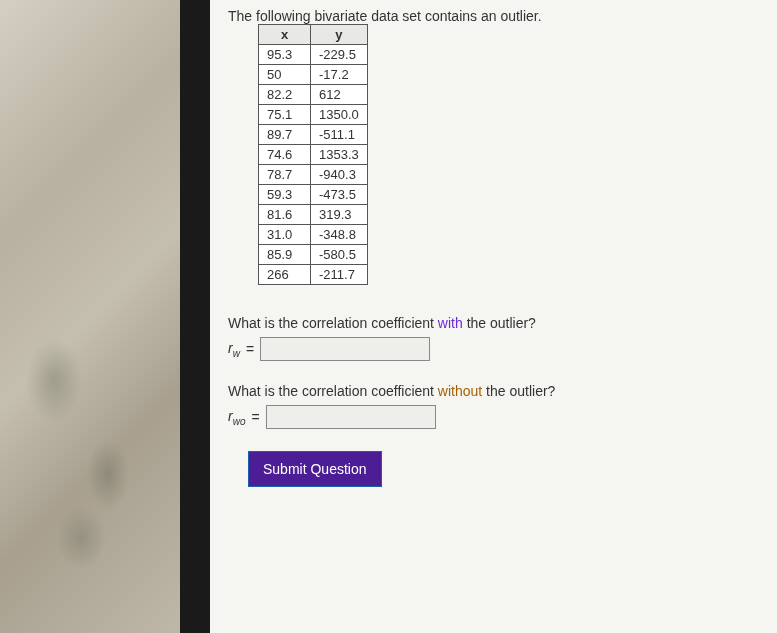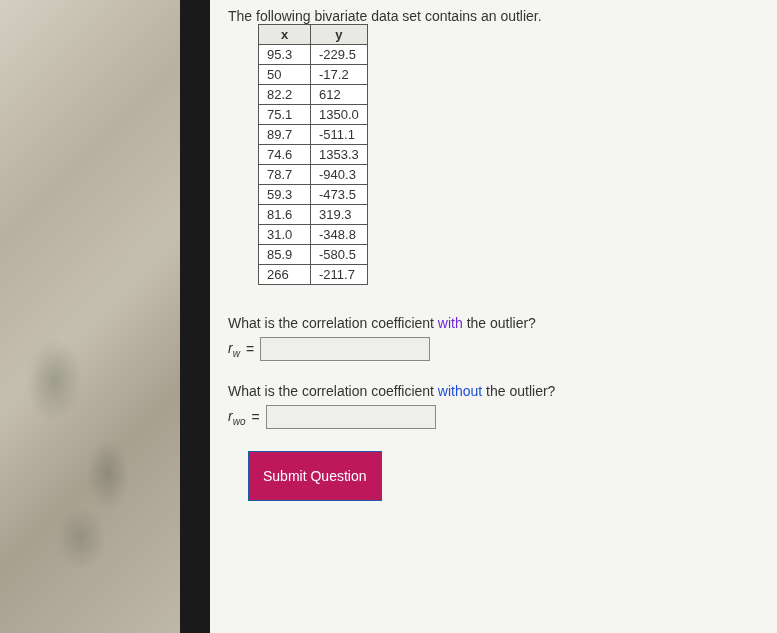--- a/index.html
+++ b/index.html
@@ -60,21 +60,21 @@
     th {
       text-align: center;
       font-weight: bold;
       background: #e8e8e5;
     }
     .question {
       margin-bottom: 6px;
       font-size: 14px;
     }
     .with { color: #6d28d9; }
-    .without { color: #1d4ed8; }
+    .without { color: #a16207; }
     .answer-row {
       display: flex;
       align-items: center;
       margin-bottom: 22px;
       gap: 6px;
     }
     .var-label {
       font-style: italic;
       font-size: 14px;
     }
@@ -88,24 +88,24 @@
     }
     input[type="text"] {
       border: 1px solid #888;
       background: #eeeeea;
       padding: 4px 6px;
       font-size: 13px;
       width: 170px;
       height: 24px;
     }
     .submit-btn {
-      background: #be185d;
+      background: #4c1d95;
       color: #fff;
       border: 1px solid #1a5fa8;
-      padding: 16px 14px;
+      padding: 9px 14px;
       font-size: 14px;
       cursor: pointer;
       margin-left: 20px;
     }
   </style>
 </head>
 <body>
 
 <div class="photo-left"></div>
 <div class="dark-strip"></div>

